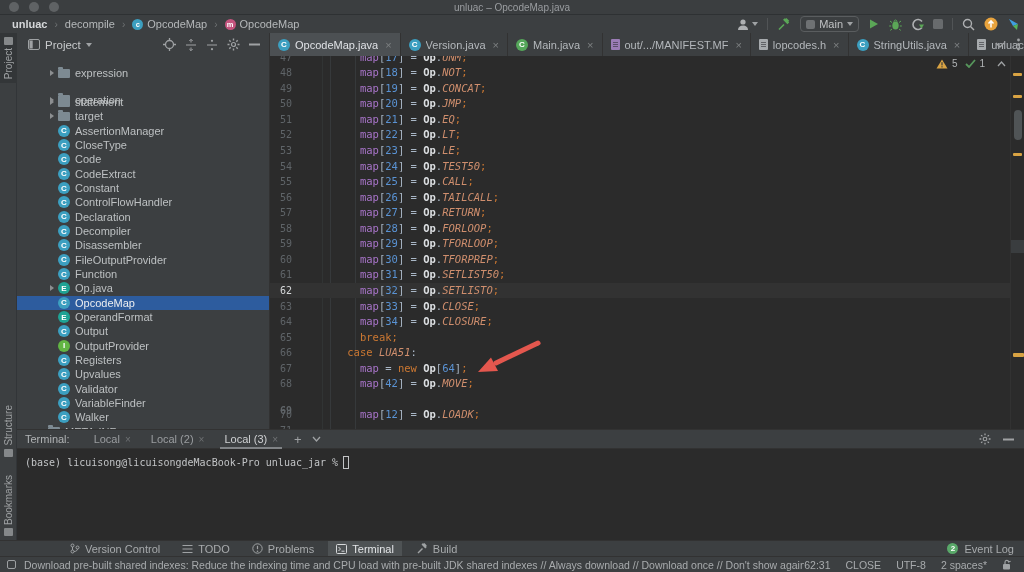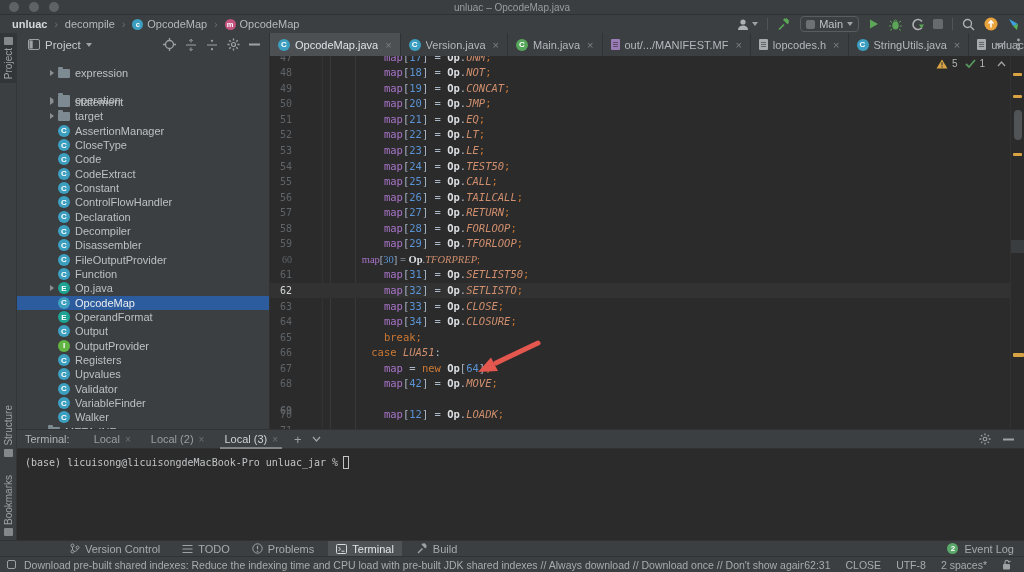--- a/index.html
+++ b/index.html
@@ -79,21 +79,21 @@
   .tab-overflow { position:absolute; right:4px; top:33px; height:23px; display:flex; align-items:center; gap:12px; }
 
   
   .editor { position:absolute; left:270px; top:56px; width:740px; height:373px; background:#2b2b2b; overflow:hidden; }
   .guide { position:absolute; top:0; bottom:0; width:1px; background:#36393b; }
   .cl { position:absolute; left:0; right:0; height:15.55px; line-height:15.55px;
     font-family:"DejaVu Sans Mono", monospace; font-size:10.5px; }
   .cl.current { background:#323232; }
   .cl .ln { position:absolute; left:0; width:22px; text-align:right; color:#5f6468; font-size:10px; }
   .cl.current .ln { color:#d5d7d9; }
-  .cl .ct { position:absolute; left:76px; white-space:pre; }
+  .cl .ct { position:absolute; left:52px; white-space:pre; }
   .gutter-sep { position:absolute; left:52px; top:0; bottom:0; width:1px; background:#313434; }
   .tk-w { white-space:pre; }
   .tk-f { color:#a874c9; }
   .tk-b { color:#a9b7c6; }
   .tk-n { color:#5a93d4; }
   .tk-p { color:#a9b7c6; }
   .tk-c { color:#dcdfe2; font-weight:600; }
   .tk-cn { color:#cf8e6d; font-style:italic; }
   .tk-kw { color:#cc7832; }
   .tk-s { color:#cc7832; }
@@ -542,21 +542,21 @@
         <span class="ct"><span class="tk-w">      </span><span class="tk-f">map</span><span class="tk-b">[</span><span class="tk-n">27</span><span class="tk-b">]</span><span class="tk-p"> = </span><span class="tk-c">Op</span><span class="tk-p">.</span><span class="tk-cn">RETURN</span><span class="tk-s">;</span></span>
       </div>
       <div class="cl" style="top: 164.75px;">
         <span class="ln">58</span>
         <span class="ct"><span class="tk-w">      </span><span class="tk-f">map</span><span class="tk-b">[</span><span class="tk-n">28</span><span class="tk-b">]</span><span class="tk-p"> = </span><span class="tk-c">Op</span><span class="tk-p">.</span><span class="tk-cn">FORLOOP</span><span class="tk-s">;</span></span>
       </div>
       <div class="cl" style="top: 180.3px;">
         <span class="ln">59</span>
         <span class="ct"><span class="tk-w">      </span><span class="tk-f">map</span><span class="tk-b">[</span><span class="tk-n">29</span><span class="tk-b">]</span><span class="tk-p"> = </span><span class="tk-c">Op</span><span class="tk-p">.</span><span class="tk-cn">TFORLOOP</span><span class="tk-s">;</span></span>
       </div>
-      <div class="cl" style="top: 195.85px; font-family: Liberation Serif, serif;">
+      <div class="cl" style="top: 195.85px;">
         <span class="ln">60</span>
         <span class="ct"><span class="tk-w">      </span><span class="tk-f">map</span><span class="tk-b">[</span><span class="tk-n">30</span><span class="tk-b">]</span><span class="tk-p"> = </span><span class="tk-c">Op</span><span class="tk-p">.</span><span class="tk-cn">TFORPREP</span><span class="tk-s">;</span></span>
       </div>
       <div class="cl" style="top: 211.4px;">
         <span class="ln">61</span>
         <span class="ct"><span class="tk-w">      </span><span class="tk-f">map</span><span class="tk-b">[</span><span class="tk-n">31</span><span class="tk-b">]</span><span class="tk-p"> = </span><span class="tk-c">Op</span><span class="tk-p">.</span><span class="tk-cn">SETLIST50</span><span class="tk-s">;</span></span>
       </div>
       <div class="cl current" style="top: 226.95px; padding-left: 32px;">
         <span class="ln">62</span>
         <span class="ct"><span class="tk-w">      </span><span class="tk-f">map</span><span class="tk-b">[</span><span class="tk-n">32</span><span class="tk-b">]</span><span class="tk-p"> = </span><span class="tk-c">Op</span><span class="tk-p">.</span><span class="tk-cn">SETLISTO</span><span class="tk-s">;</span></span>

